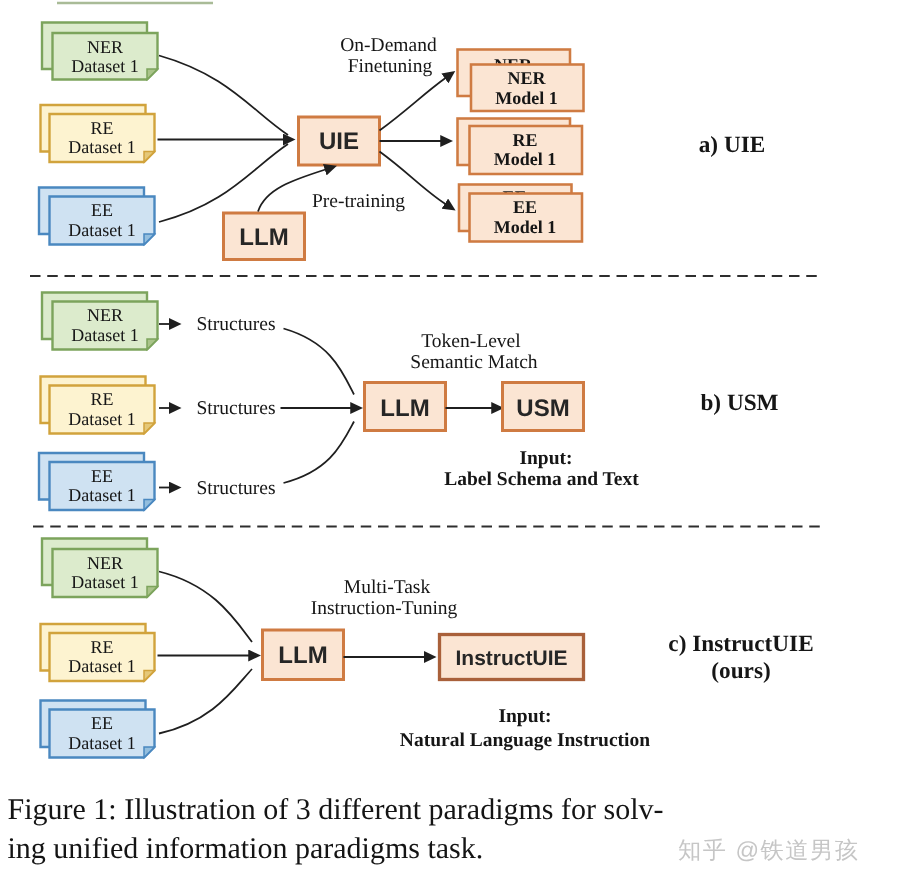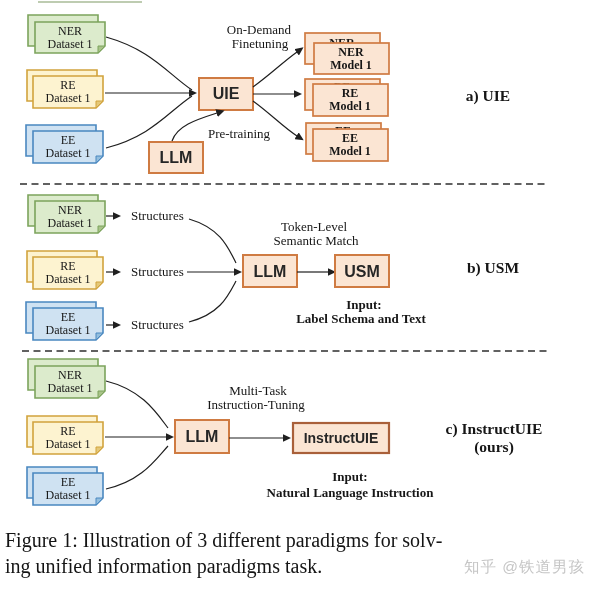--- a/index.html
+++ b/index.html
@@ -29,21 +29,21 @@
   .bigbox{font-family:"Liberation Sans",sans-serif;font-size:16px;font-weight:bold;text-anchor:middle;fill:#262626;}
   .medbox{font-family:"Liberation Sans",sans-serif;font-size:14px;font-weight:bold;text-anchor:middle;fill:#262626;}
 
   .arrow{fill:none;stroke:#1f1f1f;stroke-width:1.2;}
   .dash{fill:none;stroke:#2e2e2e;stroke-width:1.4;stroke-dasharray:7,4.5;}
   .frag{stroke:#a9bb97;stroke-width:1.6;}
 
   .caption{position:absolute;left:5px;top:527px;width:584px;color:#141414;
            font-family:Liberation Serif, serif;font-size:20px;line-height:26px;}
   .watermark{position:absolute;left:452px;top:557px;color:#c6c6c6;
-             font-family:"Liberation Sans",sans-serif;font-size:15.5px;letter-spacing:1px;margin-left:12px;}
+             font-family:"Liberation Sans",sans-serif;font-size:15.5px;letter-spacing:1px;}
 </style>
 </head>
 <body>
 
 <div class="stage">
 <svg width="600" height="522" viewBox="0 0 600 522">
   <defs>
     <marker id="ah" markerWidth="9" markerHeight="8" refX="0.5" refY="4" orient="auto" markerUnits="userSpaceOnUse">
       <path d="M0,0 L8.5,4 L0,8 Z" fill="#1f1f1f"></path>
     </marker>

